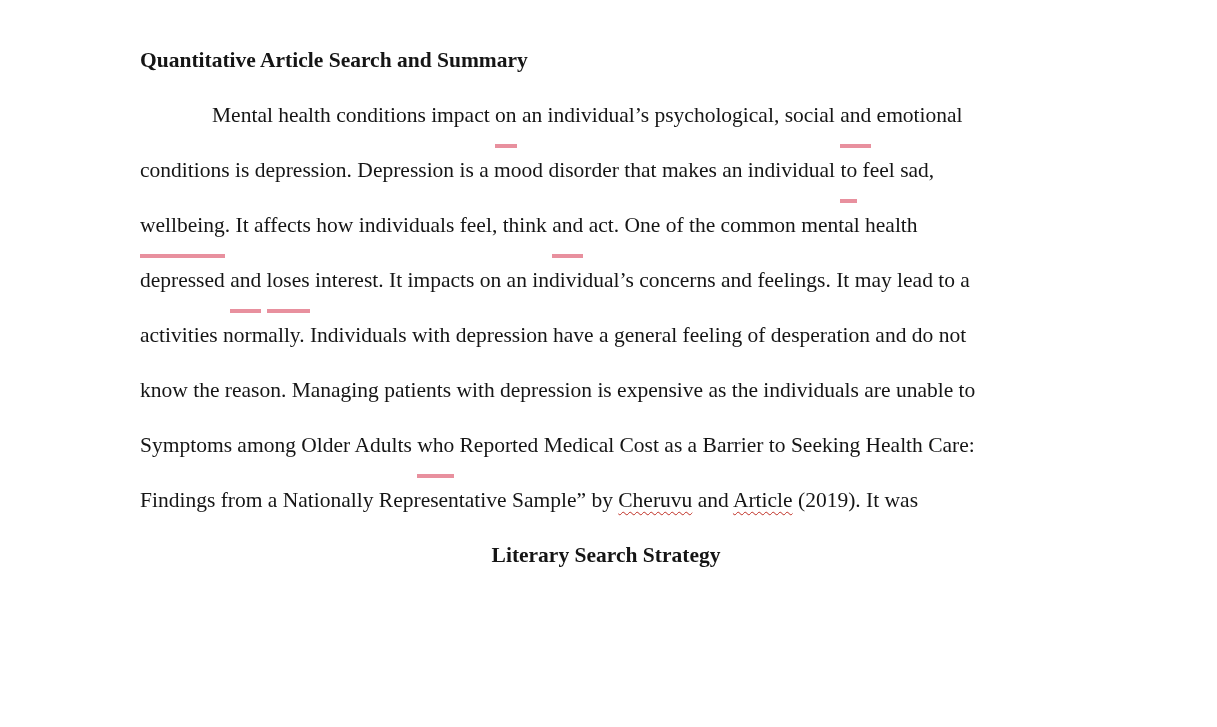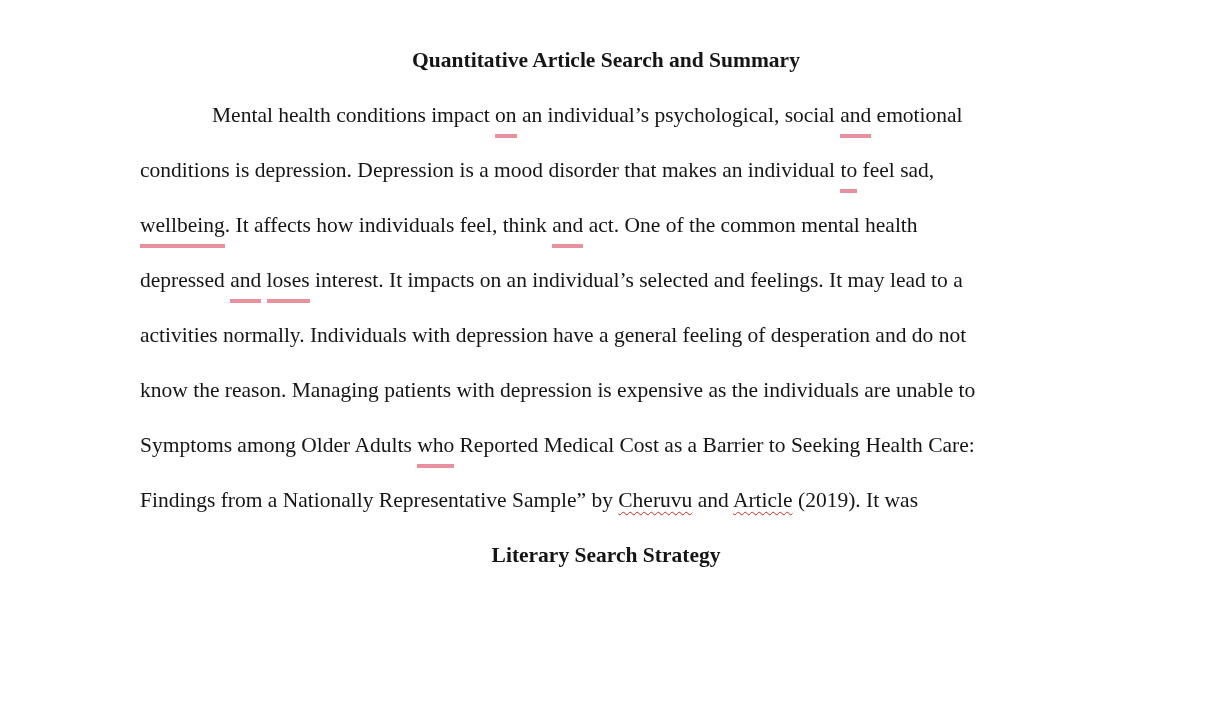--- a/index.html
+++ b/index.html
@@ -15,39 +15,39 @@
     color: #151515;
   }
   .doc-page {
     box-sizing: border-box;
     width: 1217px;
     height: 727px;
     padding: 33px 145px 0 140px;
     background: #ffffff;
   }
   .doc-title {
-    text-align: center;
+    text-align: left;
     font-weight: bold;
     font-size: 21.5px;
     line-height: 55px;
     white-space: nowrap;
   }
   .para {
     font-size: 21.5px;
   }
   .line {
     line-height: 55px;
     white-space: nowrap;
   }
   .line.indent {
     text-indent: 72px;
   }
   .mark-grammar {
     border-bottom: 4px solid #e8909e;
-    padding-bottom: 7px;
+    padding-bottom: 17px;
   }
   .mark-spell {
     text-decoration: underline;
     text-decoration-style: wavy;
     text-decoration-color: #bf2d23;
     text-decoration-thickness: 1px;
     text-underline-offset: 4px;
   }
   .section-heading {
     text-align: center;
@@ -60,21 +60,21 @@
 </head>
 <body>
 
 <div class="doc-page">
   <div class="doc-title">Quantitative Article Search and Summary</div>
 
   <div class="para">
       <div class="line indent"><span>Mental health conditions impact </span><span class="mark-grammar">on</span><span> an individual’s psychological, social </span><span class="mark-grammar">and</span><span> emotional</span></div>
       <div class="line"><span>conditions is depression. Depression is a mood disorder that makes an individual </span><span class="mark-grammar">to</span><span> feel sad,</span></div>
       <div class="line"><span class="mark-grammar">wellbeing</span><span>. It affects how individuals feel, think </span><span class="mark-grammar">and</span><span> act. One of the common mental health</span></div>
-      <div class="line"><span>depressed </span><span class="mark-grammar">and</span><span> </span><span class="mark-grammar">loses</span><span> interest. It impacts on an individual’s selected and feelings. It may lead to a</span></div>
+      <div class="line"><span>depressed </span><span class="mark-grammar">and</span><span> </span><span class="mark-grammar">loses</span><span> interest. It impacts on an individual’s concerns and feelings. It may lead to a</span></div>
       <div class="line"><span>activities normally. Individuals with depression have a general feeling of desperation and do not</span></div>
       <div class="line"><span>know the reason. Managing patients with depression is expensive as the individuals are unable to</span></div>
       <div class="line"><span>Symptoms among Older Adults </span><span class="mark-grammar">who</span><span> Reported Medical Cost as a Barrier to Seeking Health Care:</span></div>
       <div class="line"><span>Findings from a Nationally Representative Sample” by </span><span class="mark-spell">Cheruvu</span><span> and </span><span class="mark-spell">Article</span><span> (2019). It was</span></div>
     </div>
 
   <div class="section-heading">Literary Search Strategy</div>
 </div>
 
 </body></html>

